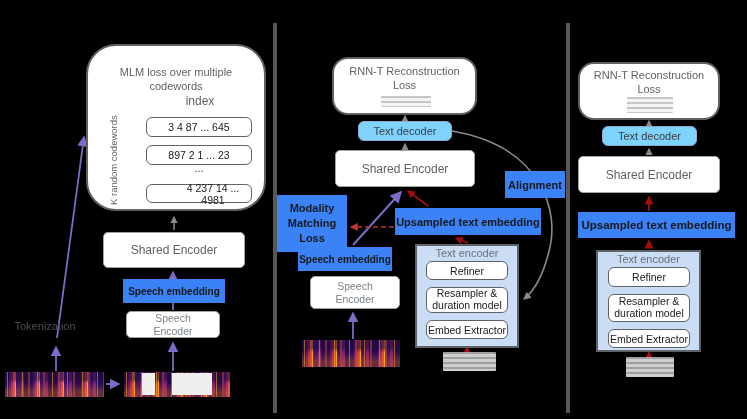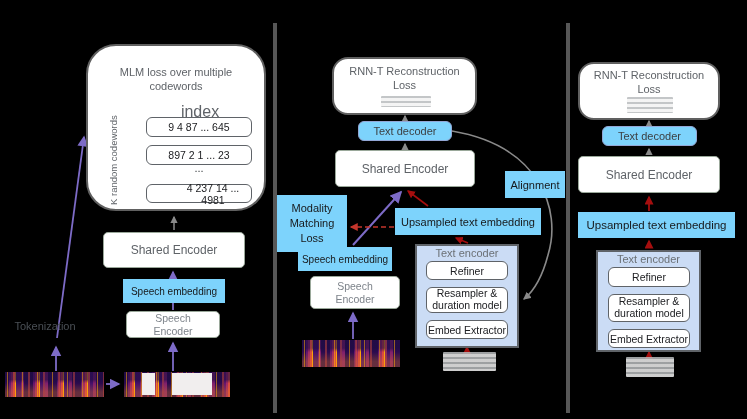--- a/index.html
+++ b/index.html
@@ -2,21 +2,21 @@
 <html><head>
 <meta charset="utf-8">
 <style>
   html,body{margin:0;padding:0;background:#000;}
   #canvas{position:relative;width:747px;height:419px;background:#000;overflow:hidden;
           font-family:"Liberation Sans",sans-serif;}
   .abs{position:absolute;box-sizing:border-box;}
   .divider{width:4px;background:#575757;}
   .bigbox{background:#fff;border:2px solid #606060;}
   .lbl{display:flex;align-items:center;justify-content:center;text-align:center;}
-  .whitelabel{background:#7dd3fc;color:#17191b;font-weight:400;}
+  .whitelabel{background:#3b82f6;color:#17191b;font-weight:700;}
   .greenbox{background:#ffffff;border:1.5px solid #9aa89a;border-radius:5px;color:#5f6368;}
   .bluebox{background:#7dd3fc;border:1.5px solid #93a7d6;border-radius:6px;color:#3c4043;}
   .container-blue{background:#cbdcf5;border:2px solid #5f6368;}
   .innerbox{background:#fff;border:1.4px solid #5f6368;border-radius:6px;color:#202124;}
   .graytext{color:#5f6368;}
   .blur{background:repeating-linear-gradient(180deg,#b9bcbe 0 2px,#f2f2f2 2px 5px);
         opacity:.85;border-radius:1px;}
   .spectro{background:
     repeating-linear-gradient(90deg, rgba(0,0,0,0) 0 2px, rgba(252,165,10,.55) 2px 3px,
       rgba(0,0,0,0) 3px 8px, rgba(221,81,58,.45) 8px 10px, rgba(0,0,0,0) 10px 15px),
@@ -80,24 +80,24 @@
     <path d="M649,356 L649,352" stroke="#a50e0e" stroke-width="1.6" fill="none" marker-end="url(#ar)"></path>
 
     <path d="M143,115 C136,116 138,122 138,131 L138,150 C138,156 135,158 132,159 C135,160 138,162 138,168 L138,188 C138,197 136,202 143,203" stroke="#5f6368" stroke-width="1.6" fill="none"></path>
   </svg>
 
   <div class="abs divider" style="left:273px;top:23px;height:390px;z-index:4;"></div>
   <div class="abs divider" style="left:566px;top:23px;height:390px;z-index:4;"></div>
 
   <div class="abs bigbox" style="left:86px;top:44px;width:180px;height:167px;border-radius:30px;z-index:10;"></div>
   <div class="abs lbl graytext" style="left:101px;top:56px;width:150px;height:30px;font-size:11px;line-height:1.3;z-index:11;margin-top:8px;">MLM loss over multiple codewords</div>
-  <div class="abs lbl graytext" style="left:160px;top:105px;width:80px;height:13px;font-size:16px;z-index:11;">index</div>
+  <div class="abs lbl graytext" style="left:160px;top:94px;width:80px;height:13px;font-size:12px;z-index:11;">index</div>
   <div class="abs lbl graytext" style="left:106px;top:110px;width:14px;height:100px;font-size:9.5px;z-index:11;
               writing-mode:vertical-rl;transform:rotate(180deg);">K random codewords</div>
-  <div class="abs lbl innerbox" style="left:146px;top:117px;width:106px;height:20px;font-size:10.5px;z-index:11;">9 4 87 ... 645</div>
+  <div class="abs lbl innerbox" style="left:146px;top:117px;width:106px;height:20px;font-size:10.5px;z-index:11;">3 4 87 ... 645</div>
   <div class="abs lbl innerbox" style="left:146px;top:145px;width:106px;height:20px;font-size:10.5px;z-index:11;">897 2 1 ... 23</div>
   <div class="abs lbl" style="left:146px;top:161px;width:106px;height:14px;font-size:11px;color:#3c4043;z-index:11;">...</div>
   <div class="abs lbl innerbox" style="left:146px;top:184px;width:106px;height:19px;font-size:10.5px;z-index:11;padding-left:28px;">4 237 14 ... 4981</div>
 
   <div class="abs lbl greenbox" style="left:103px;top:232px;width:142px;height:36px;font-size:12px;z-index:10;">Shared Encoder</div>
   <div class="abs lbl whitelabel" style="left:123px;top:279px;width:102px;height:24px;font-size:10px;z-index:10;">Speech embedding</div>
   <div class="abs lbl greenbox" style="left:126px;top:311px;width:94px;height:27px;font-size:10.5px;line-height:1.15;
               color:#7d838a;padding:0 18px;z-index:10;">Speech Encoder</div>
   <div class="abs lbl" style="left:12px;top:319px;width:66px;height:14px;font-size:11px;color:#4a4f55;z-index:10;">Tokenization</div>
 

